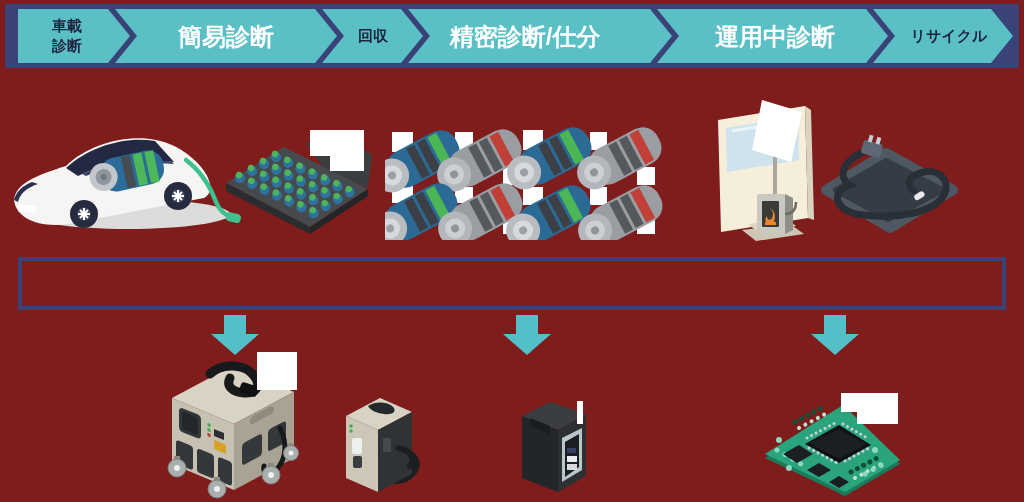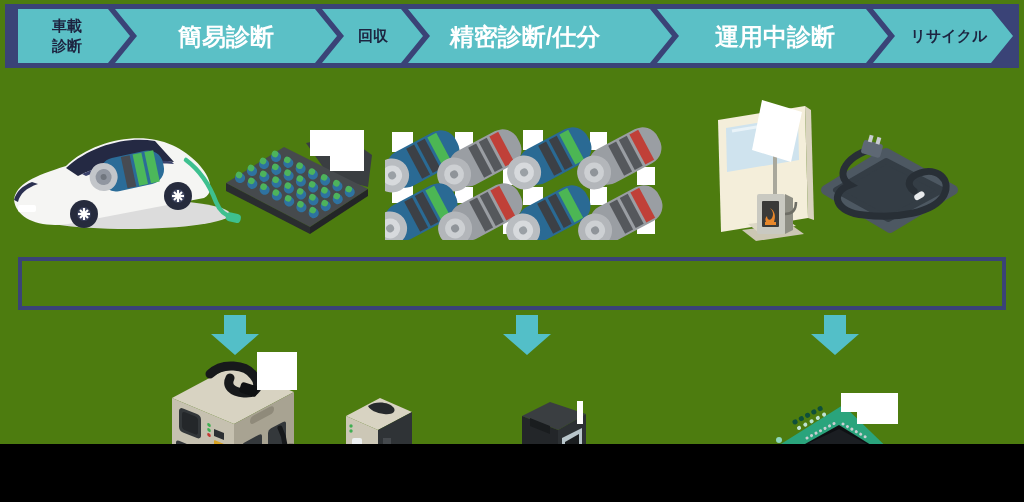--- a/index.html
+++ b/index.html
@@ -1,16 +1,16 @@
 <!DOCTYPE html>
 <html><head>
 <meta charset="utf-8">
 <style>
   html,body{margin:0;padding:0;background:#000;}
-  .stage{position:relative;width:1024px;height:444px;background:#4d7c0f;overflow:hidden;
+  .stage{position:relative;width:1024px;height:502px;background:#7f1d1d;overflow:hidden;
          font-family:"Liberation Sans",sans-serif;}
   .abs{position:absolute;}
 
   
   .process-bar{left:5px;top:4px;width:1014px;height:64px;background:#3A4377;}
   .t-small{font-family:"Liberation Sans",sans-serif;font-size:15px;font-weight:600;
            fill:#1D2440;text-anchor:middle;}
   .t-big{font-family:"Liberation Sans",sans-serif;font-size:24px;font-weight:700;
          fill:#FFFFFF;text-anchor:middle;}
   .chev{fill:#5BC0C6;}

